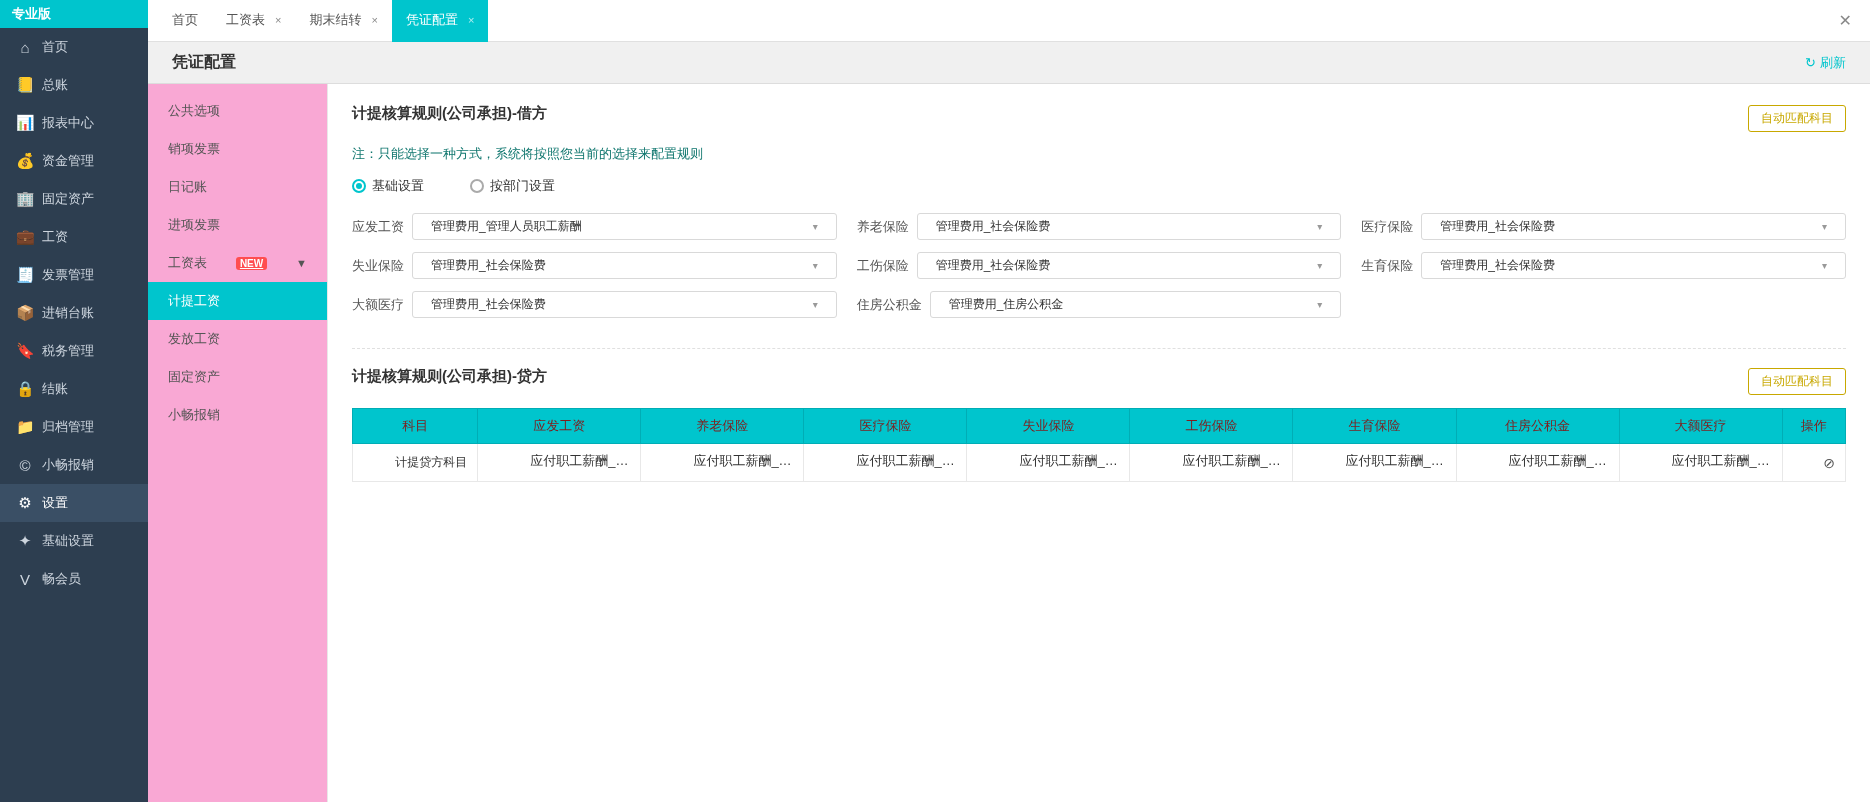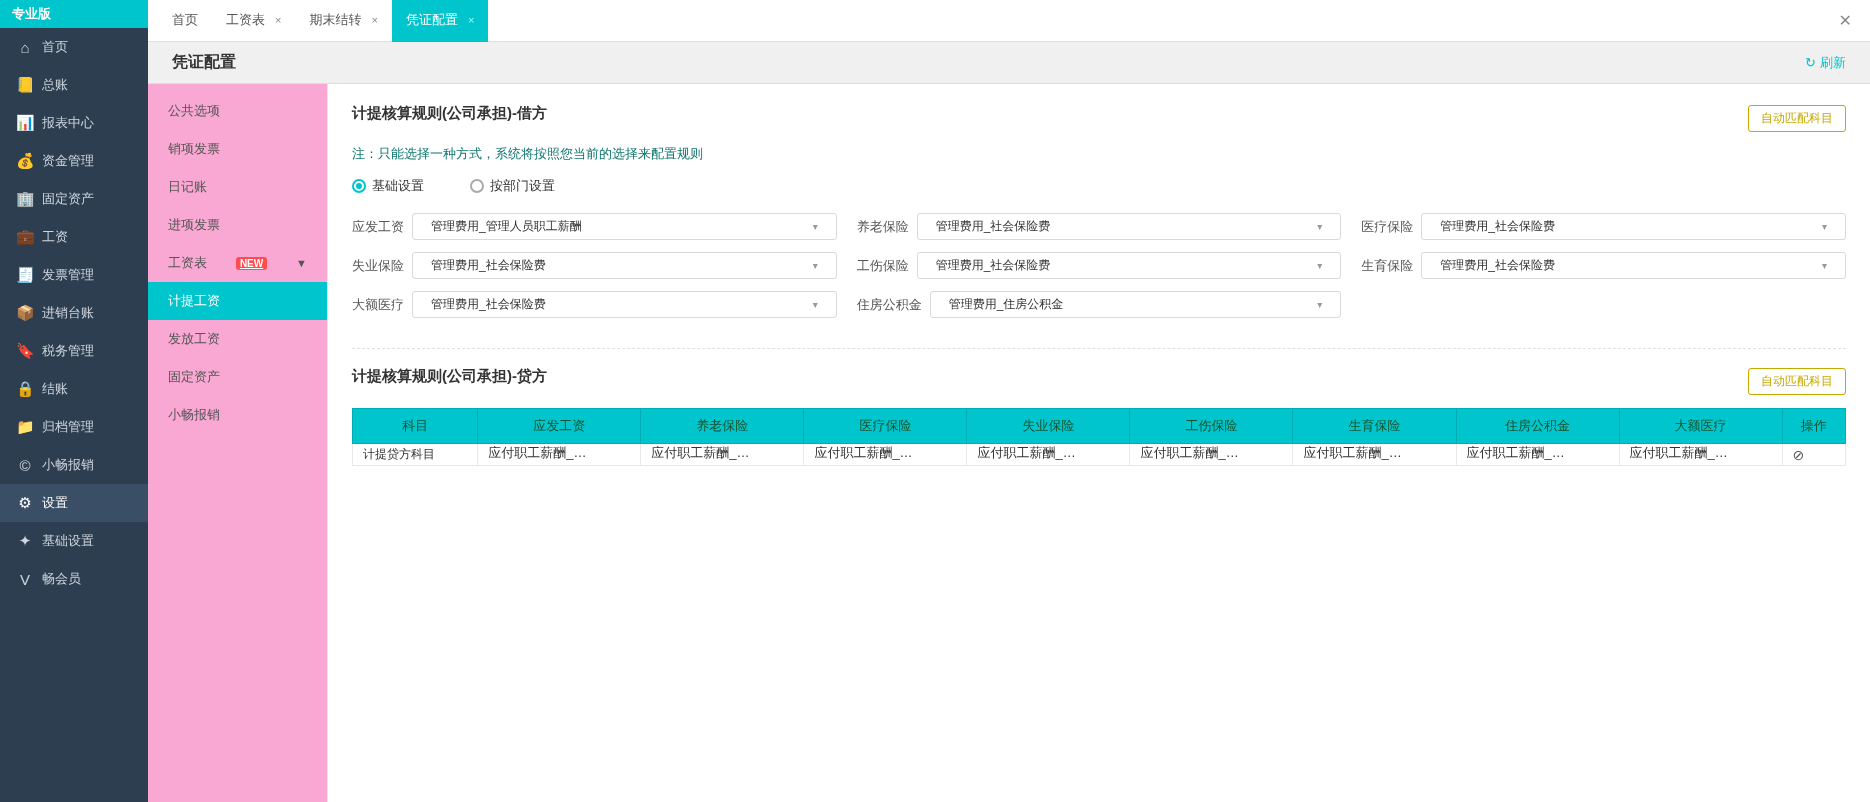--- a/index.html
+++ b/index.html
@@ -274,30 +274,30 @@
     }
 
     
     .data-table {
       width: 100%;
       border-collapse: collapse;
       border: 1px solid #e0e0e0;
     }
     .data-table th {
       background: #00c5cd;
-      color: #14532d;
+      color: #7f1d1d;
       padding: 8px 10px;
       text-align: center;
       font-weight: normal;
       font-size: 13px;
       border: 1px solid #00adb5;
     }
     .data-table td {
-      padding: 0 10px;
-      text-align: left;
+      padding: 8px 10px;
+      text-align: right;
       border: 1px solid #e8e8e8;
       background: #fff;
       font-size: 12px;
       color: #333;
     }
     .table-action-icon {
       color: #555;
       cursor: pointer;
       font-size: 14px;
     }

